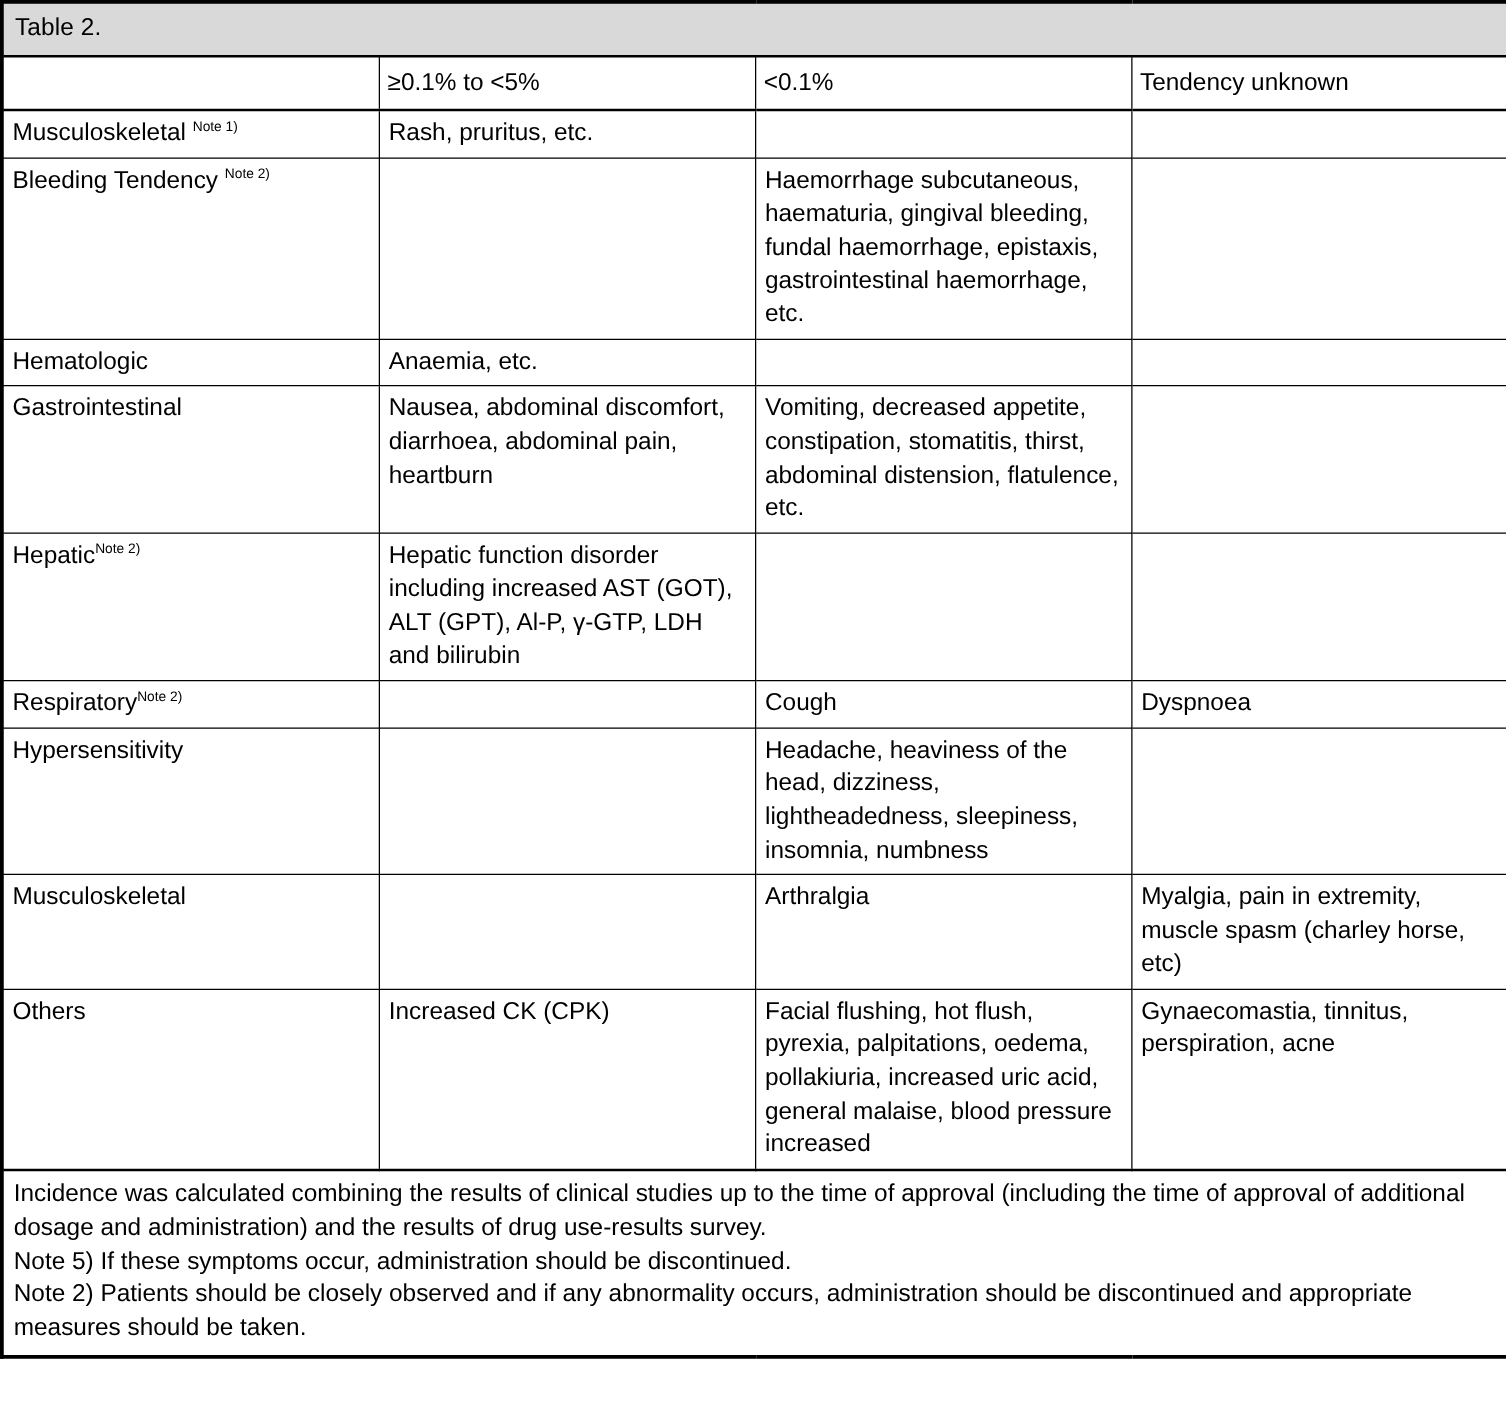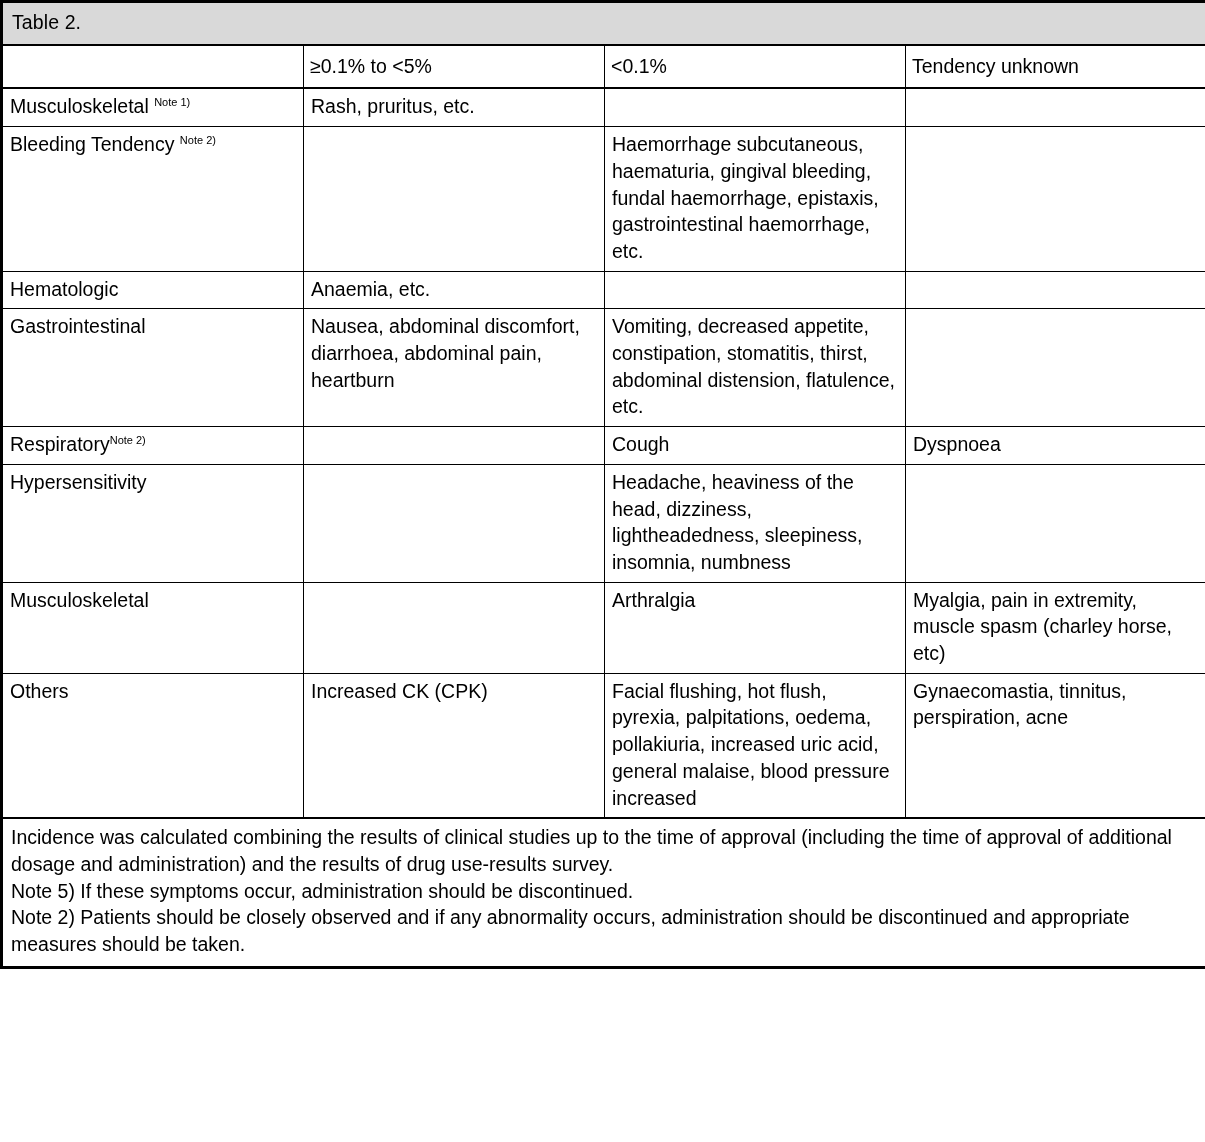--- a/index.html
+++ b/index.html
@@ -121,20 +121,26 @@
           <td></td>
           <td></td>
         </tr>
         <tr>
           <td class="cat-cell"><span>Gastrointestinal</span></td>
           <td>Nausea, abdominal discomfort, diarrhoea, abdominal pain, heartburn</td>
           <td>Vomiting, decreased appetite, constipation, stomatitis, thirst, abdominal distension, flatulence, etc.</td>
           <td></td>
         </tr>
         <tr>
+          <td class="cat-cell"><span>Hepatic</span><sup class="note">Note 2)</sup></td>
+          <td>Hepatic function disorder including increased AST (GOT), ALT (GPT), Al-P, γ-GTP, LDH and bilirubin</td>
+          <td></td>
+          <td></td>
+        </tr>
+        <tr>
           <td class="cat-cell"><span>Respiratory</span><sup class="note">Note 2)</sup></td>
           <td></td>
           <td>Cough</td>
           <td>Dyspnoea</td>
         </tr>
         <tr>
           <td class="cat-cell"><span>Hypersensitivity</span></td>
           <td></td>
           <td>Headache, heaviness of the head, dizziness, lightheadedness, sleepiness, insomnia, numbness</td>
           <td></td>

